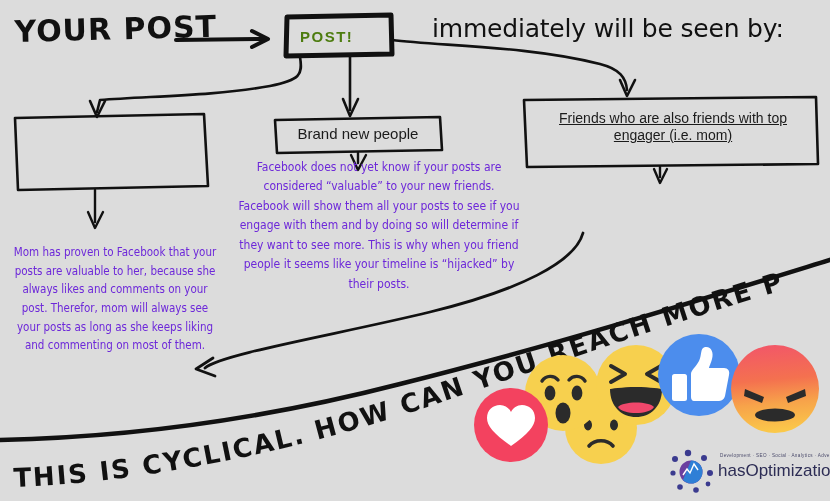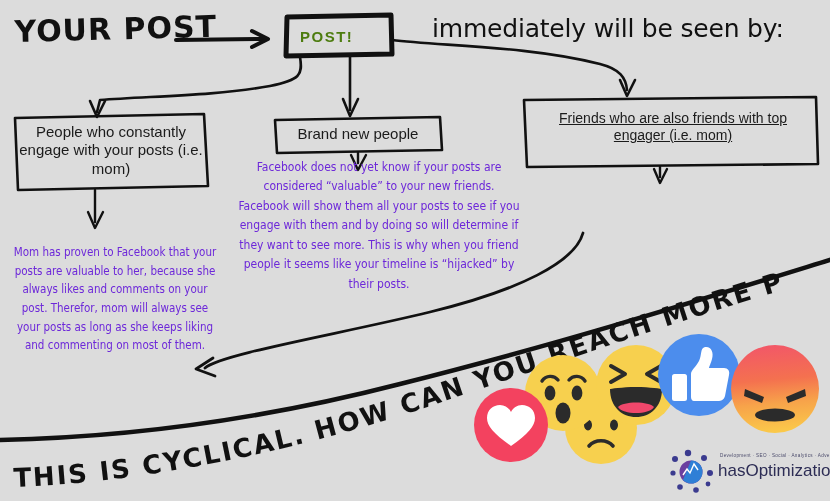--- a/index.html
+++ b/index.html
@@ -226,21 +226,20 @@
   </svg>
 
   <div class="abs hand" id="title-your-post">YOUR POST</div>
 
   <div class="abs" style="left:300px; top:27px;">
     <span id="post-box-label">POST!</span>
   </div>
 
   <div class="abs" id="header-seen-by">immediately will be seen by:</div>
 
-  <div class="abs flow-box-text" id="box-left-text">People who constantly engage with your posts (i.e. mom)</div>
 
   <div class="abs flow-box-text" id="box-mid-text">Brand new people</div>
 
   <div class="abs flow-box-text" id="box-right-text">Friends who are also friends with top engager (i.e. mom)</div>
 
   <div class="abs para" id="para-left">Mom has proven to Facebook that your posts are valuable to her, because she always likes and comments on your post. Therefor, mom will always see your posts as long as she keeps liking and commenting on most of them.</div>
 
   <div class="abs para" id="para-mid">Facebook does not yet know if your posts are considered “valuable” to your new friends. Facebook will show them all your posts to see if you engage with them and by doing so will determine if they want to see more. This is why when you friend people it seems like your timeline is “hijacked” by their posts.</div>
 
 

